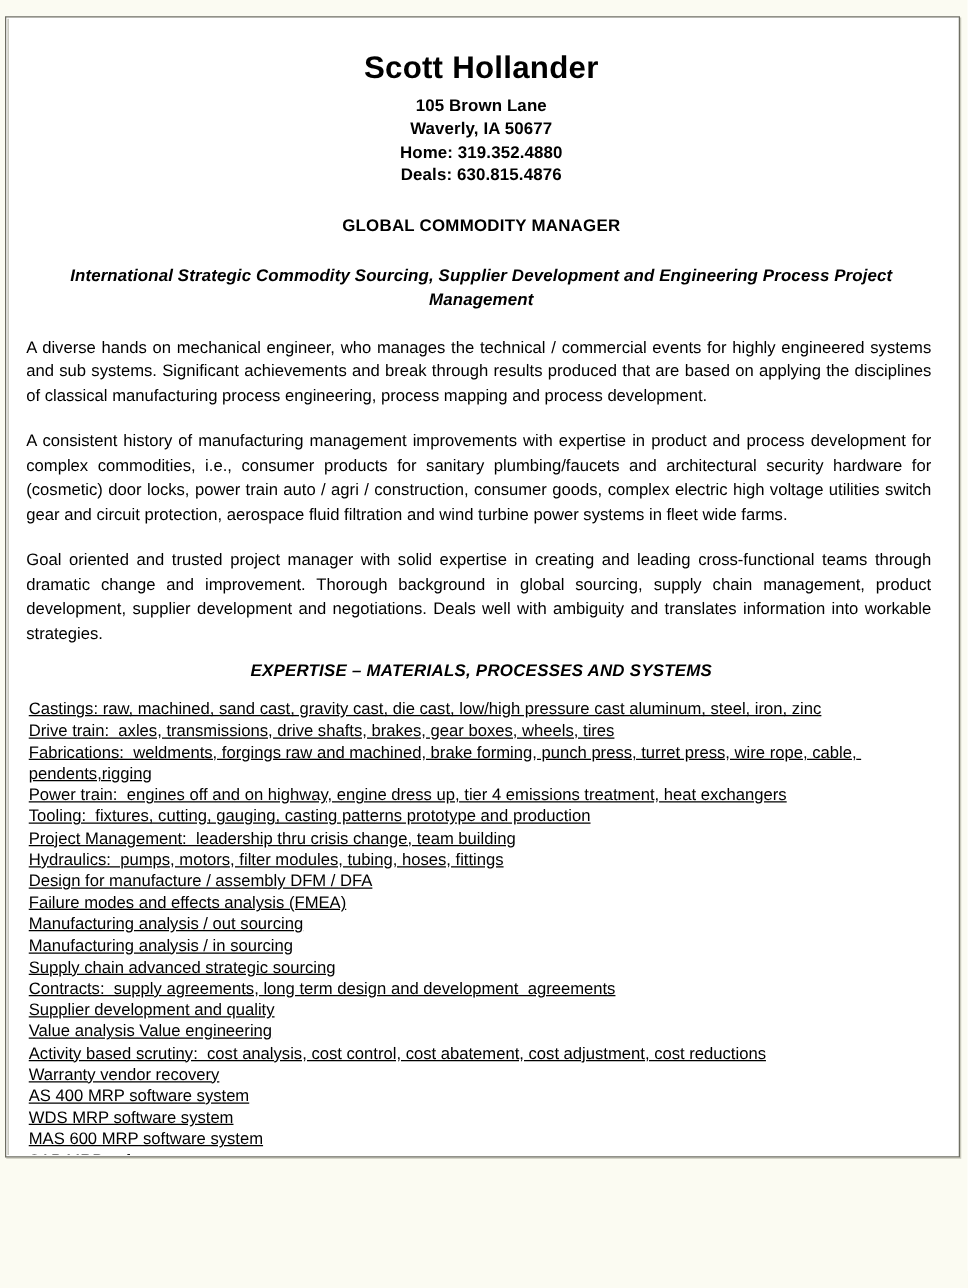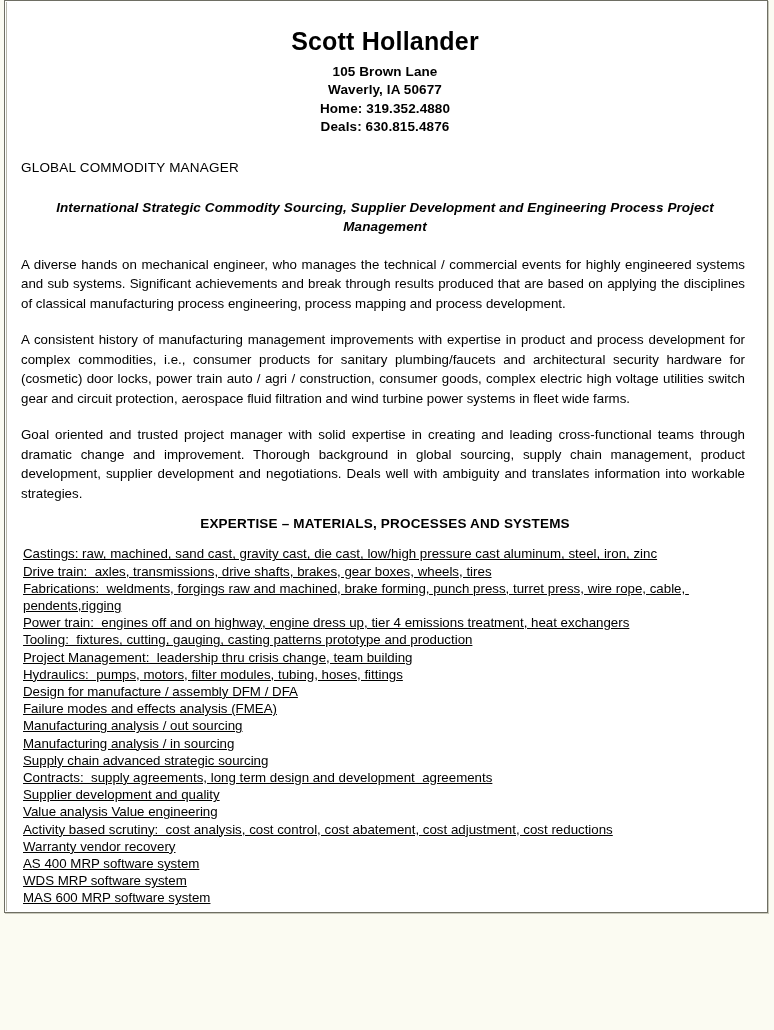--- a/index.html
+++ b/index.html
@@ -10,21 +10,21 @@
     width: 774px;
     height: 1030px;
     background: #fbfbf2;
     font-family: "Liberation Sans", sans-serif;
     color: #000;
     overflow: hidden;
   }
   .page-frame {
     position: absolute;
     left: 4px;
-    top: 0;
+    top: 13px;
     width: 764px;
     height: 913px;
     box-sizing: border-box;
     border: 1px solid #6e6e63;
     background: #ffffff;
     box-shadow: 1px 1px 0 0 #c9c9bb;
   }
   .page-inner {
     position: absolute;
     left: 1px;
@@ -53,22 +53,23 @@
   .contact-line {
     text-align: center;
     font-size: 13.5px;
     font-weight: bold;
     line-height: 18.5px;
     letter-spacing: 0.1px;
   }
 
   
   .job-title {
+    text-align: center;
     font-size: 13.5px;
-    font-weight: normal;
+    font-weight: bold;
     margin-top: 23px;
     letter-spacing: 0.2px;
   }
   .subtitle {
     text-align: center;
     font-size: 13.5px;
     font-weight: bold;
     margin-top: 23px;
     line-height: 19px;
     padding: 0 24px;
@@ -85,20 +86,21 @@
     padding-right: 4px;
   }
   .para:first-of-type { margin-top: 19px; }
 
   
   .section-heading {
     text-align: center;
     font-size: 13.5px;
     font-weight: bold;
     letter-spacing: 0.2px;
+    font-style: italic;
   }
   .section-heading.expertise { margin-top: 10px; }
   .section-heading.education { margin-top: 43px; }
 
   
   .skill-list {
     margin: 14px 0 0 0;
     padding: 0;
     list-style: none;
     text-decoration: underline;

